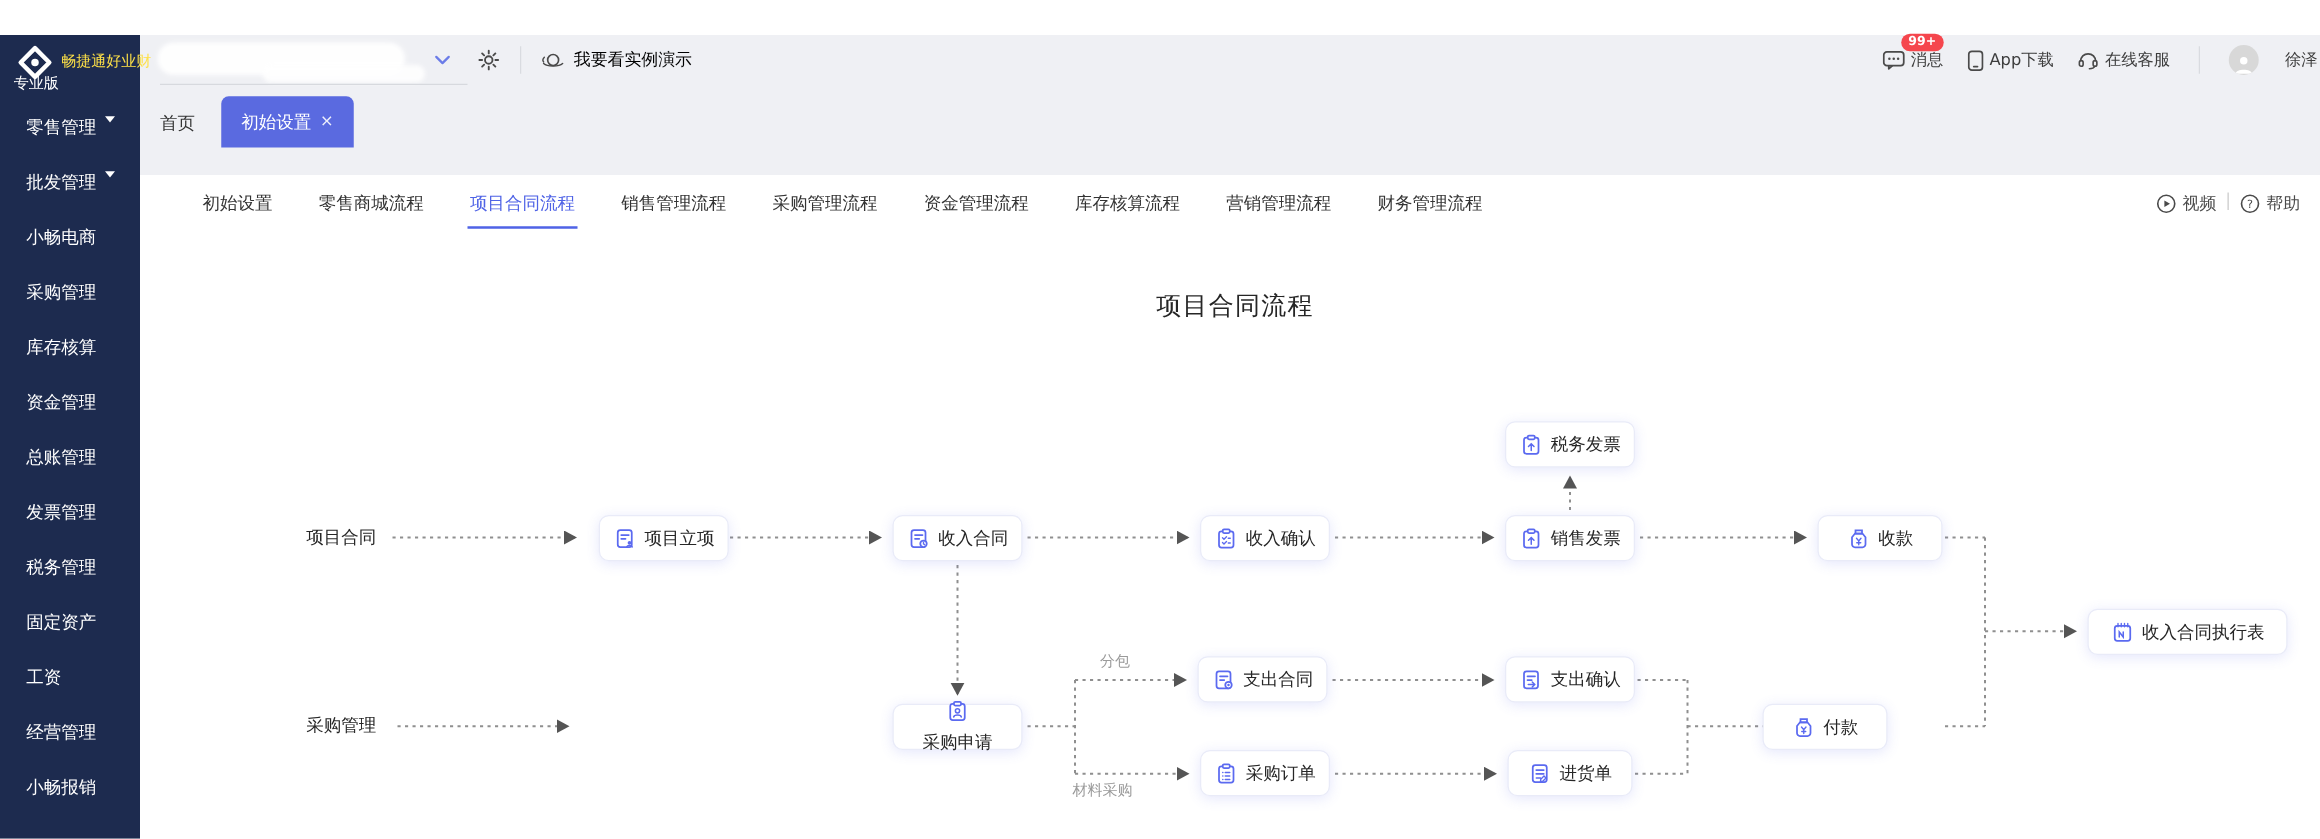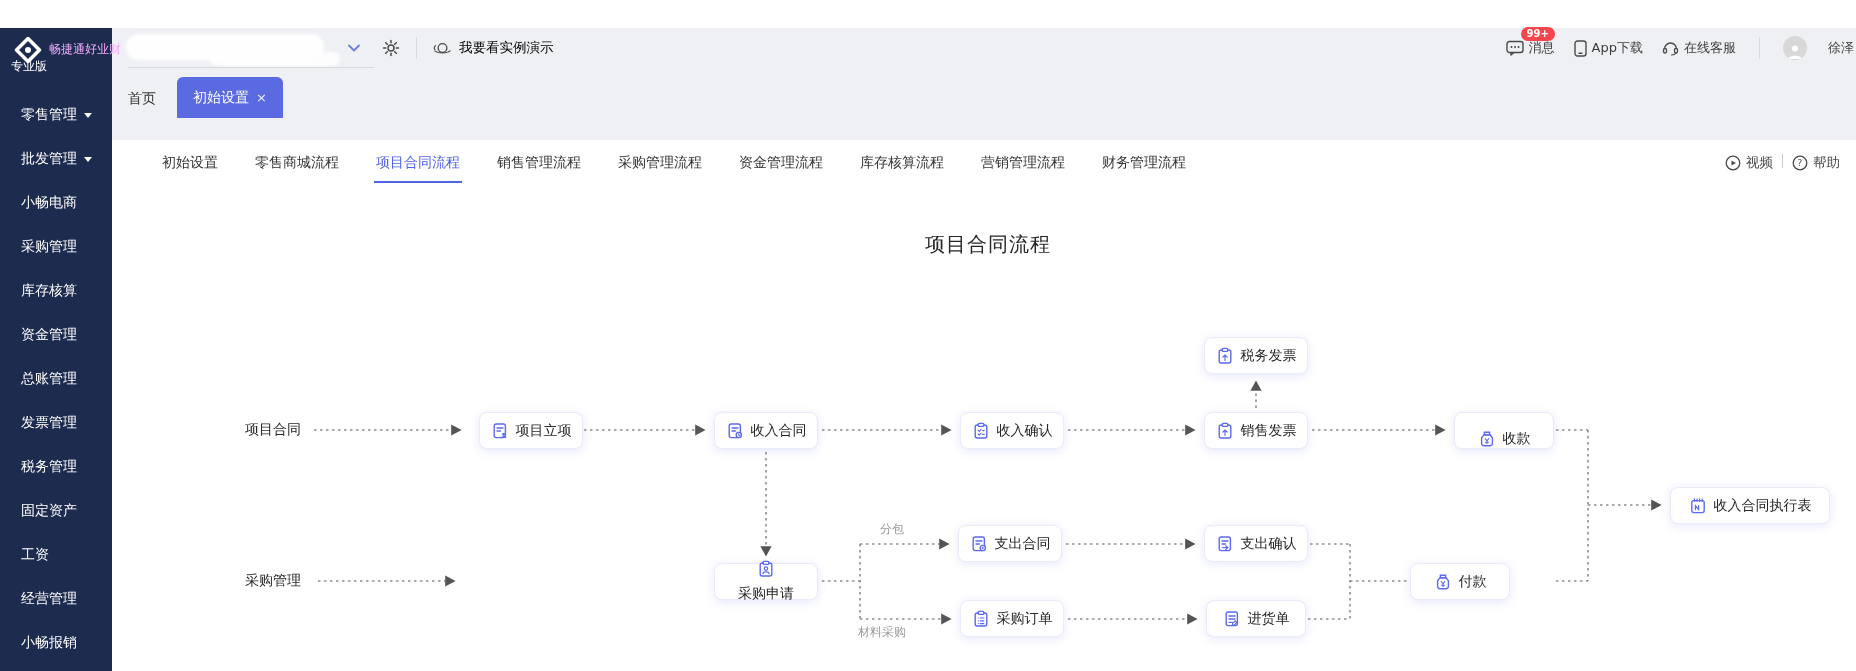--- a/index.html
+++ b/index.html
@@ -8,24 +8,24 @@
     font-family:"DejaVu Sans","Liberation Sans",sans-serif;
     background:#ffffff;-webkit-font-smoothing:antialiased;
   }
   
   .top-white{position:absolute;left:0;top:0;width:1856px;height:28px;background:#ffffff;}
   .chrome{position:absolute;left:112px;top:28px;width:1744px;height:112px;background:#eff0f4;}
   
   .sidebar{position:absolute;left:0;top:28px;width:112px;height:643px;background:#1d2b4f;color:#fff;}
   .logo-block{position:relative;height:62px;}
   .logo-mark{position:absolute;left:13px;top:7px;}
-  .brand-title{position:absolute;left:49px;top:13px;font-size:12px;color:#f0abfc;white-space:nowrap;letter-spacing:0;}
+  .brand-title{position:absolute;left:49px;top:13px;font-size:12px;color:#fde047;white-space:nowrap;letter-spacing:0;}
   .brand-subtitle{position:absolute;left:11px;top:30px;font-size:12px;color:#fff;}
   .side-menu{padding-top:3px;}
-  .side-item{height:44px;display:flex;align-items:center;padding-left:21px;font-size:14px;color:#fff;cursor:pointer;}
+  .side-item{height:44px;display:flex;align-items:flex-start;padding-left:21px;font-size:14px;color:#fff;cursor:pointer;}
   .side-item .caret{margin-left:7px;width:0;height:0;border-left:4.5px solid transparent;border-right:4.5px solid transparent;border-top:5.5px solid #ffffff;}
   
   .selector-blob{position:absolute;left:126px;top:34px;width:198px;height:26px;background:#ffffff;border-radius:13px;filter:blur(1.5px);opacity:.95;}
   .selector-blob2{position:absolute;left:210px;top:52px;width:130px;height:14px;background:#ffffff;border-radius:7px;filter:blur(1.5px);opacity:.9;}
   .selector-underline{position:absolute;left:128px;top:67px;width:246px;height:1px;background:#d7d9de;}
   .hdr-left{position:absolute;left:346px;top:28px;height:40px;display:flex;align-items:center;gap:12px;}
   .hdr-divider{width:1px;height:22px;background:#d9dbe0;margin:0 4px;}
   .demo{display:flex;align-items:center;gap:7px;font-size:13.5px;color:#000000;cursor:pointer;}
   .hdr-right{position:absolute;right:2px;top:28px;height:40px;display:flex;align-items:center;gap:19px;font-size:13px;color:#3d3d3d;}
   .hdr-item{display:flex;align-items:center;gap:5px;cursor:pointer;position:relative;white-space:nowrap;}
@@ -315,21 +315,21 @@
   <span class="nicon">
     <svg width="18" height="18" viewBox="0 0 18 18" fill="none" stroke="#5b6af0" stroke-width="1.4" stroke-linecap="round">
       <rect x="3.2" y="3" width="11.6" height="13" rx="2"></rect>
         <rect x="6.2" y="1.4" width="5.6" height="3" rx="1" fill="#ffffff"></rect>
       <path d="M9 13.4V8.2M6.8 10.2 L9 8 l2.2 2.2" stroke-width="1.2"></path>
     </svg>
   </span>
   <span>销售发票</span>
 </div>
 
-<div class="node" style="left:1454px;top:412px;width:100px;align-items:flex-end;">
+<div class="node" style="left:1454px;top:412px;width:100px;">
   <span class="nicon">
     <svg width="18" height="18" viewBox="0 0 18 18" fill="none" stroke="#5b6af0" stroke-width="1.4" stroke-linecap="round">
       <path d="M6.4 2.2h5.2v2.6H6.4z"></path>
         <path d="M6 4.8h6l2.4 3v5.6a2.4 2.4 0 0 1-2.4 2.4H6a2.4 2.4 0 0 1-2.4-2.4V7.8z"></path>
       <path d="M7.2 8.6 L9 10.8 l1.8-2.2M9 10.8v3M7.4 12.2h3.2" stroke-width="1.1"></path>
     </svg>
   </span>
   <span>收款</span>
 </div>
 

